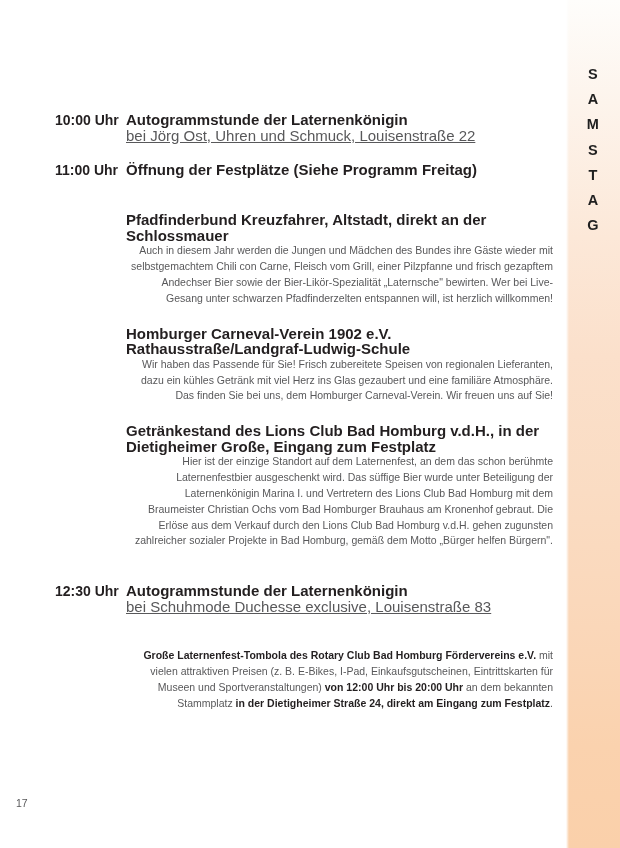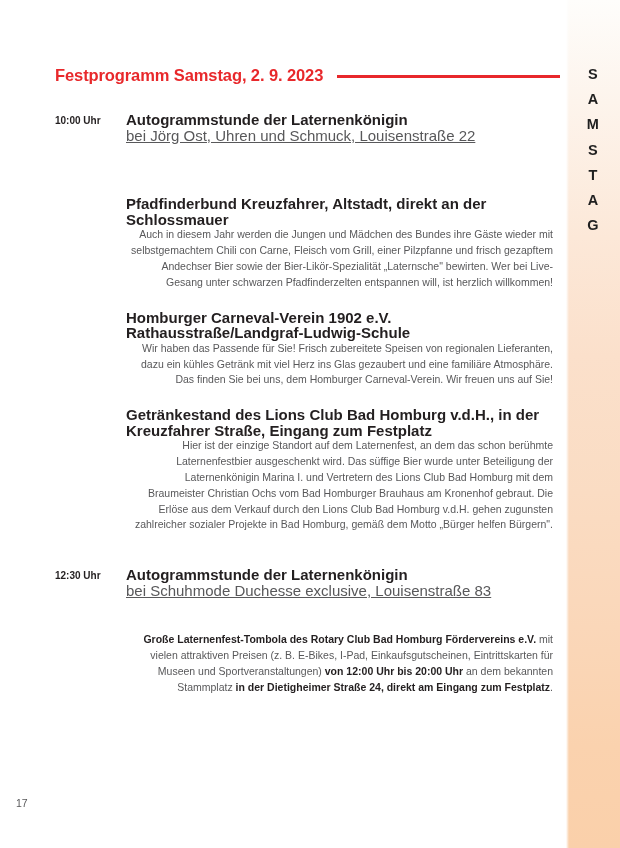--- a/index.html
+++ b/index.html
@@ -92,21 +92,21 @@
     top: 112px;
     width: 498px;
   }
   .entry {
     display: flex;
     align-items: flex-start;
   }
   .entry-time {
     width: 71px;
     flex: 0 0 71px;
-    font-size: 10px;
+    font-size: 14px;
     font-weight: bold;
     color: #231f20;
     line-height: 15.5px;
     padding-top: 0.5px;
     white-space: nowrap;
   }
   .entry-body {
     flex: 1 1 auto;
     min-width: 0;
   }
@@ -159,37 +159,39 @@
       <span>S</span>
       <span>A</span>
       <span>M</span>
       <span>S</span>
       <span>T</span>
       <span>A</span>
       <span>G</span>
     </div>
   </div>
 
-  <div class="head-row">
-    <div class="head-title">Festprogramm Samstag, 2. 9. 2023</div>
-    <div class="head-rule"></div>
-  </div>
 
   <div class="content">
 
     <div class="entry">
       <div class="entry-time">10:00 Uhr</div>
       <div class="entry-body">
         <div class="ttl">Autogrammstunde der Laternenkönigin</div>
         <div class="sub">bei Jörg Ost, Uhren und Schmuck, Louisenstraße 22</div>
       </div>
     </div>
 
     <div class="gap-md"></div>
 
+    <div class="entry">
+      <div class="entry-time">11:00 Uhr</div>
+      <div class="entry-body">
+        <div class="ttl">Öffnung der Festplätze (Siehe Programm Freitag)</div>
+      </div>
+    </div>
 
     <div class="gap-md"></div>
     <div class="gap-sm"></div>
 
     <div class="entry">
       <div class="entry-time"></div>
       <div class="entry-body">
         <div class="ttl">Pfadfinderbund Kreuzfahrer, Altstadt, direkt an der Schlossmauer</div>
         <div class="para">Auch in diesem Jahr werden die Jungen und Mädchen des Bundes ihre Gäste wieder mit selbstgemachtem Chili con Carne, Fleisch vom Grill, einer Pilzpfanne und frisch gezapftem Andechser Bier sowie der Bier-Likör-Spezialität „Laternsche" bewirten. Wer bei Live-Gesang unter schwarzen Pfadfinderzelten entspannen will, ist herzlich willkommen!</div>
       </div>
@@ -203,21 +205,21 @@
         <div class="ttl">Homburger Carneval-Verein 1902 e.V. Rathausstraße/Landgraf-Ludwig-Schule</div>
         <div class="para">Wir haben das Passende für Sie! Frisch zubereitete Speisen von regionalen Lieferanten, dazu ein kühles Getränk mit viel Herz ins Glas gezaubert und eine familiäre Atmosphäre. Das finden Sie bei uns, dem Homburger Carneval-Verein. Wir freuen uns auf Sie!</div>
       </div>
     </div>
 
     <div class="gap-md"></div>
 
     <div class="entry">
       <div class="entry-time"></div>
       <div class="entry-body">
-        <div class="ttl">Getränkestand des Lions Club Bad Homburg v.d.H., in der Kreuzfahrer Straße, Eingang zum Festplatz</div>
+        <div class="ttl">Getränkestand des Lions Club Bad Homburg v.d.H., in der Dietigheimer Große, Eingang zum Festplatz</div>
         <div class="para">Hier ist der einzige Standort auf dem Laternenfest, an dem das schon berühmte Laternenfestbier ausgeschenkt wird. Das süffige Bier wurde unter Beteiligung der Laternenkönigin Marina I. und Vertretern des Lions Club Bad Homburg mit dem Braumeister Christian Ochs vom Bad Homburger Brauhaus am Kronenhof gebraut. Die Erlöse aus dem Verkauf durch den Lions Club Bad Homburg v.d.H. gehen zugunsten zahlreicher sozialer Projekte in Bad Homburg, gemäß dem Motto „Bürger helfen Bürgern".</div>
       </div>
     </div>
 
     <div class="gap-md"></div>
     <div class="gap-sm"></div>
 
     <div class="entry">
       <div class="entry-time">12:30 Uhr</div>
       <div class="entry-body">

